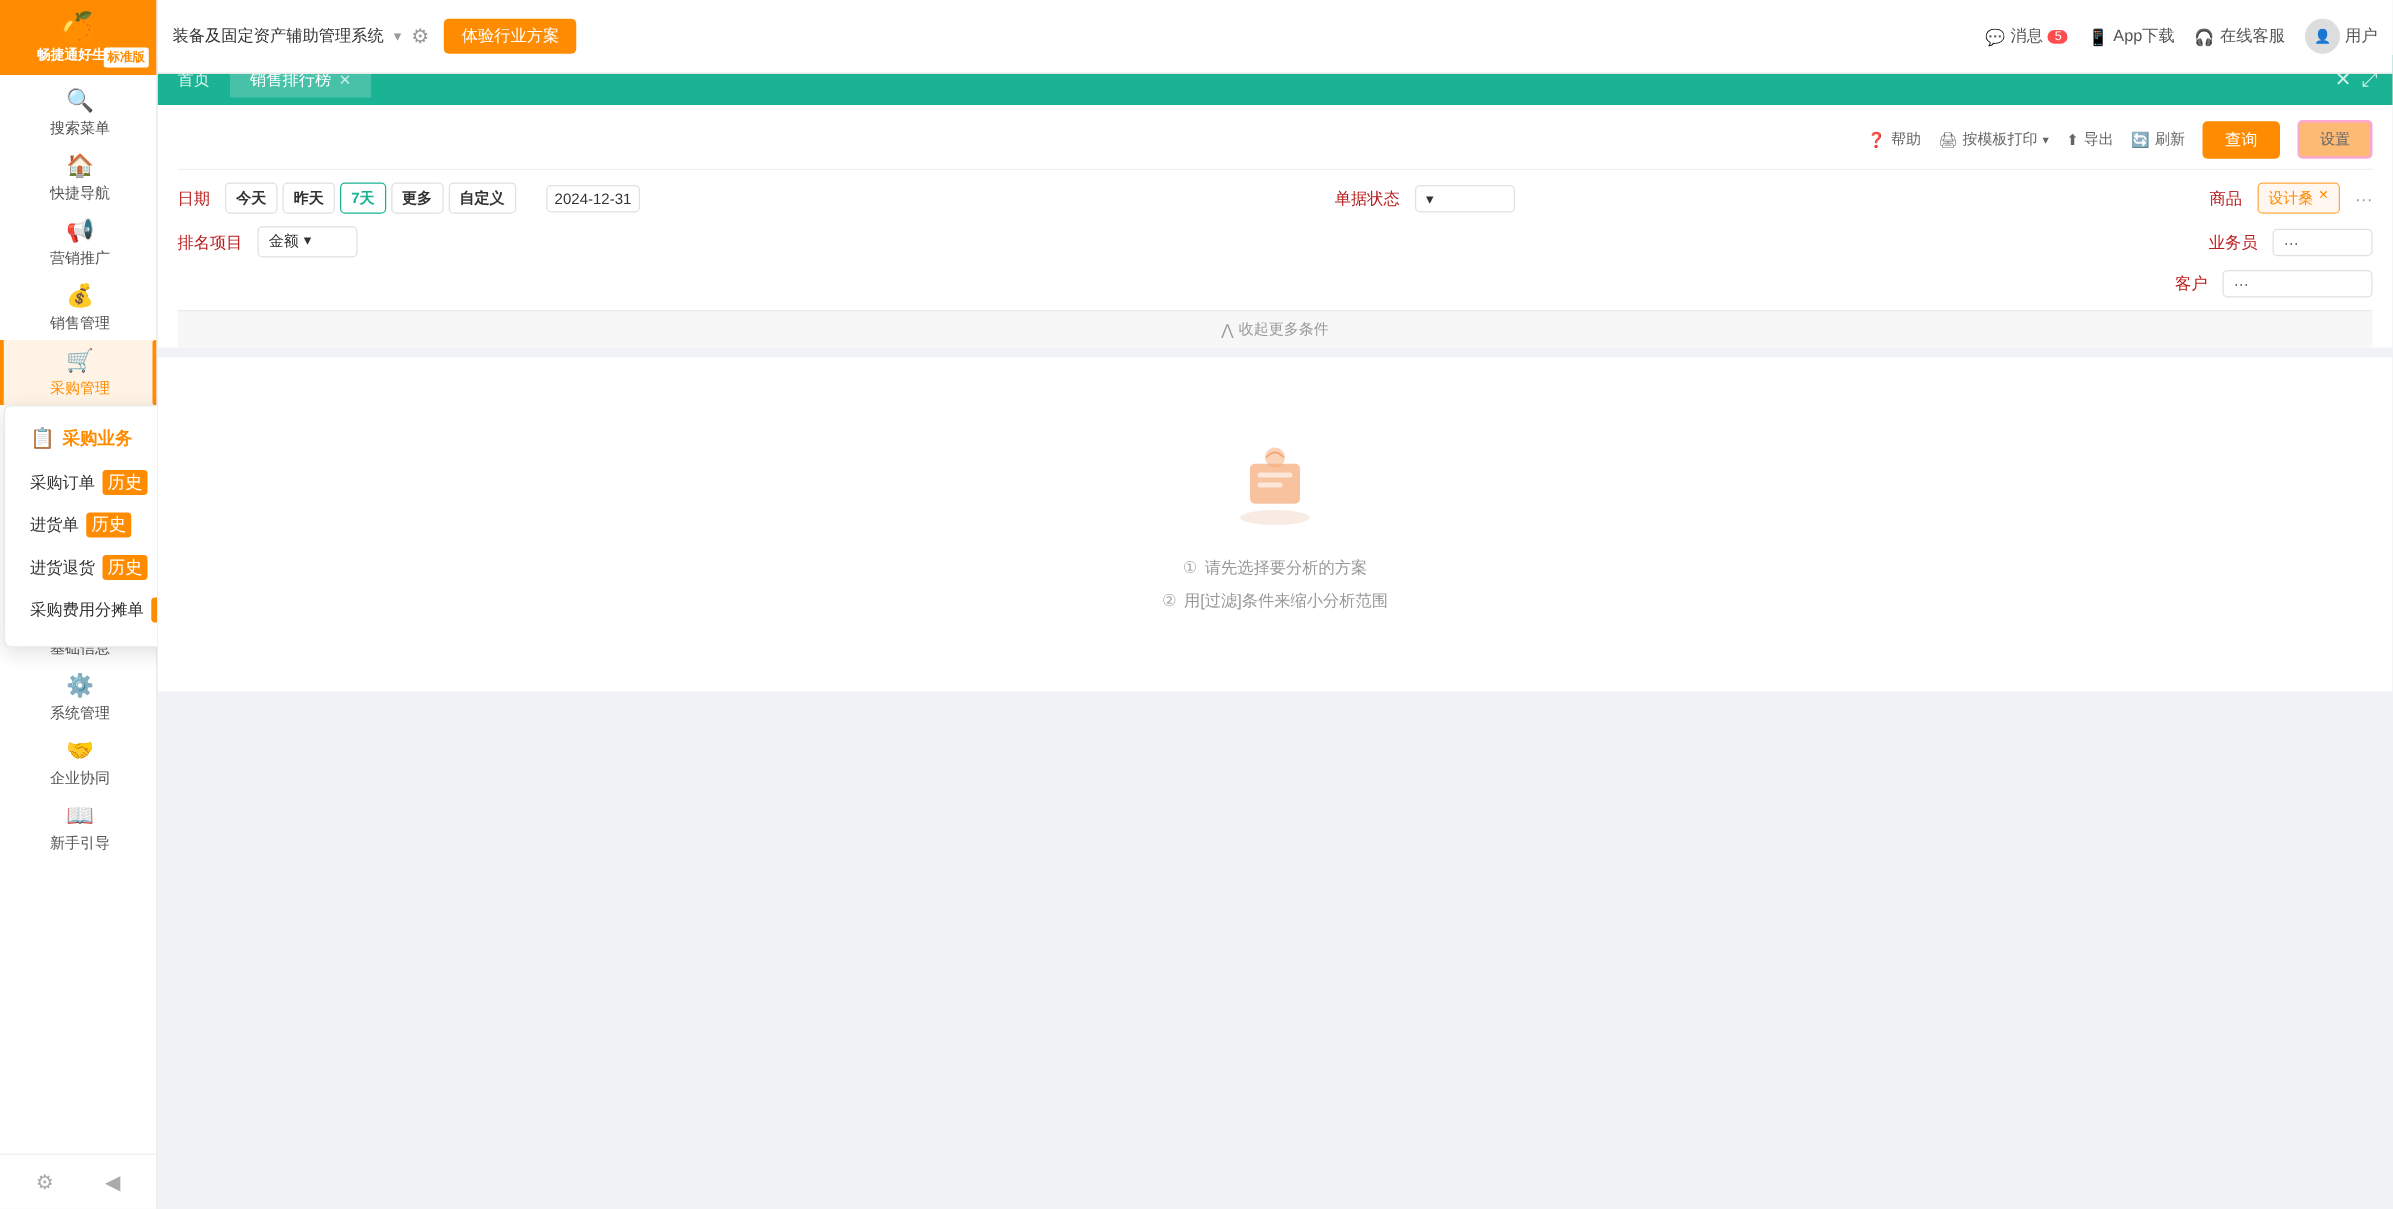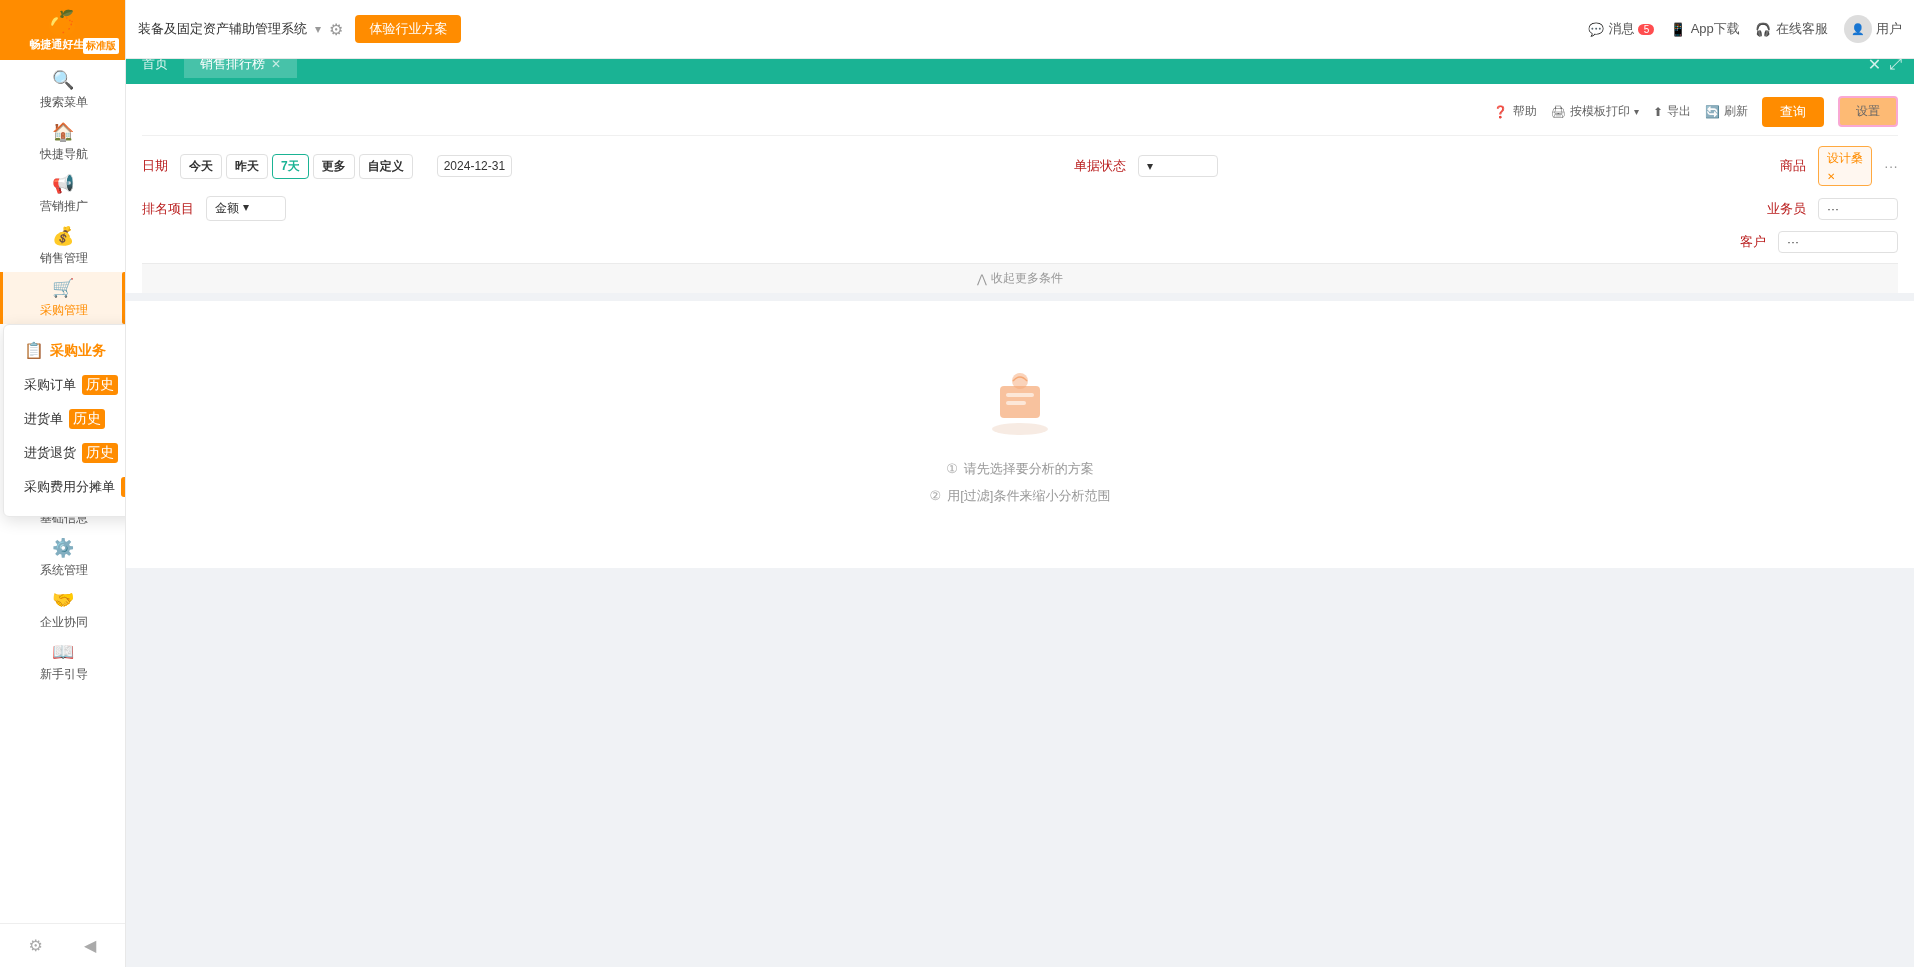--- a/index.html
+++ b/index.html
@@ -111,21 +111,21 @@
     }
     .filter-date-group { display: flex; align-items: center; gap: 4px; }
     .filter-date-btn {
       border: 1px solid #e0e0e0; border-radius: 4px; padding: 3px 8px;
       font-size: 12px; color: #333; background: #fff; cursor: pointer; white-space: nowrap; font-weight: bold;
     }
     .filter-date-btn.active { border-color: #1ab394; color: #1ab394; }
     .filter-tag {
       display: flex; align-items: flex-start; gap: 4px;
       background: #fff7f0; border: 1px solid #ffa940; color: #ff8c00;
-      border-radius: 4px; padding: 3px 8px; font-size: 12px; flex-direction: column;
+      border-radius: 4px; padding: 3px 8px; font-size: 12px;
     }
     .filter-tag .tag-close { cursor: pointer; font-size: 10px; }
     .filter-ellipsis { color: #999; font-size: 14px; cursor: pointer; }
     .ranking-control {
       display: flex; align-items: flex-start; gap: 4px;
       border: 1px solid #e0e0e0; border-radius: 4px; padding: 3px 8px;
       font-size: 12px; color: #333; background: #fff; min-width: 80px; cursor: pointer;
     }
     .action-btn {
       display: flex; align-items: center; gap: 4px; font-size: 12px; color: #666; cursor: pointer;

